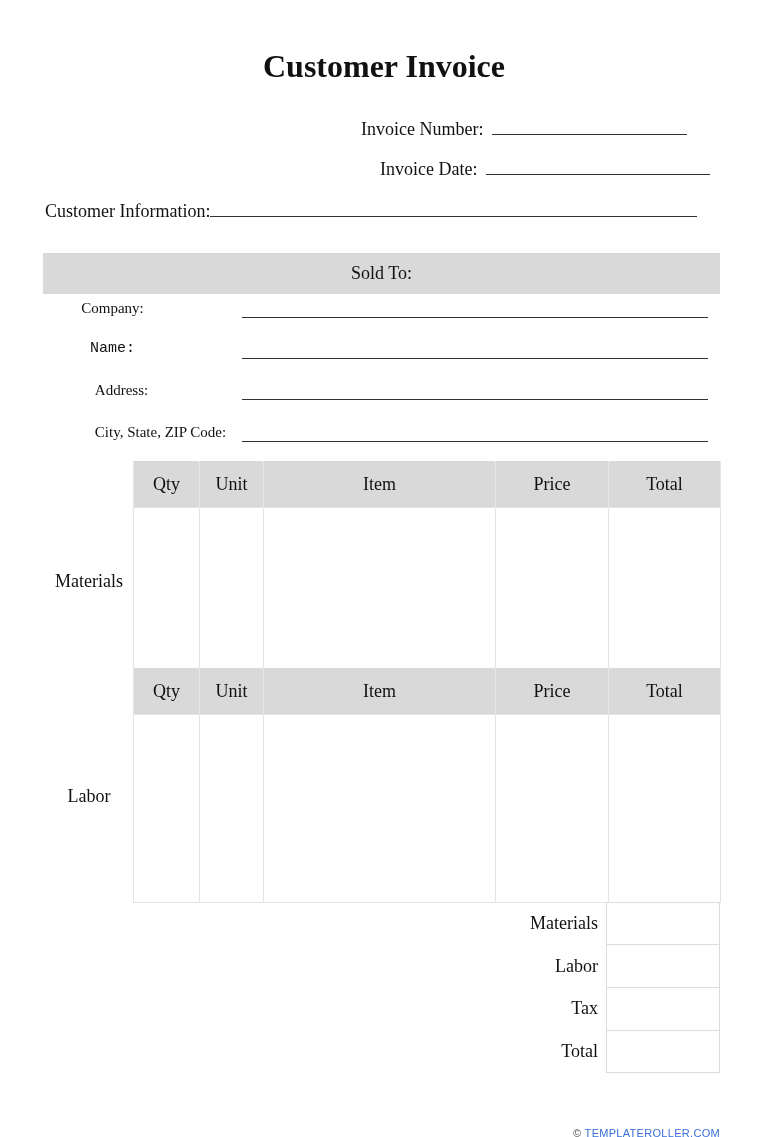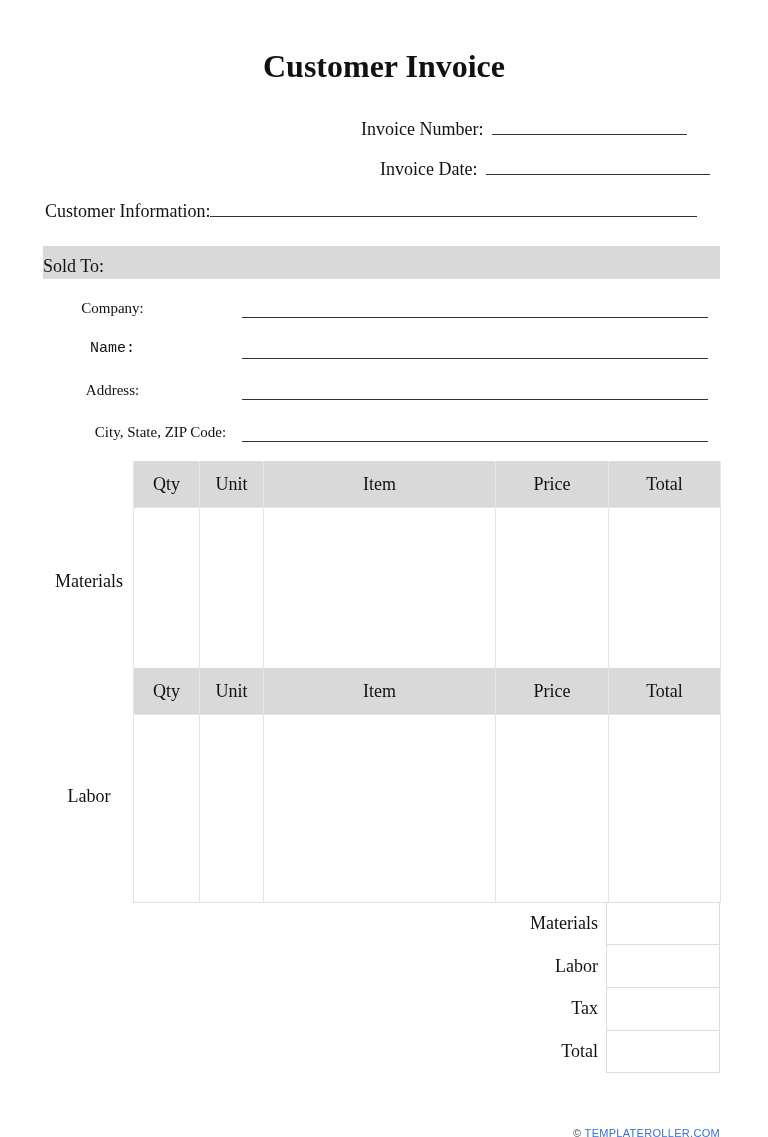--- a/index.html
+++ b/index.html
@@ -11,22 +11,22 @@
     .abs { position: absolute; }
     .title {
       left: 0; width: 768px; top: 46px; text-align: center;
       font-size: 32px; font-weight: bold; line-height: 40px;
     }
     .field-line {
       display: inline-block; border-bottom: 1px solid #333; height: 16px; vertical-align: baseline;
     }
     .hdr-field { font-size: 18px; line-height: 22px; white-space: nowrap; }
     .sold-band {
-      left: 43px; top: 246px; width: 677px; height: 33px; background: #d9d9d9;
-      text-align: left; font-size: 18px; line-height: 41px;
+      left: 43px; top: 253px; width: 677px; height: 41px; background: #d9d9d9;
+      text-align: center; font-size: 18px; line-height: 41px;
     }
     .row-label {
       width: 225px; left: 0; text-align: center; font-size: 15px; line-height: 22px;
     }
     .row-line {
       left: 242px; width: 466px; border-bottom: 1px solid #333; height: 0;
     }
     .tbl {
       left: 133px; width: 587px; border-collapse: collapse; table-layout: fixed;
     }
@@ -72,21 +72,21 @@
 </div>
 
 <div class="abs sold-band">Sold To:</div>
 
 <div class="abs row-label" style="top:297px;">Company:</div>
 <div class="abs row-line" style="top:317px;"></div>
 
 <div class="abs row-label" style="top:338px;font-family:Liberation Mono, monospace;">Name:</div>
 <div class="abs row-line" style="top:358px;"></div>
 
-<div class="abs row-label" style="top:379px;">Address:</div>
+<div class="abs row-label" style="top:379px;margin-left:9px;">Address:</div>
 <div class="abs row-line" style="top:399px;"></div>
 
 <div class="abs row-label" style="top:421px;padding-left:48px;">City, State, ZIP Code:</div>
 <div class="abs row-line" style="top:441px;"></div>
 
 <div class="abs section-label" style="top:570px;">Materials</div>
 <table class="abs tbl" style="top:461px;">
   <colgroup>
     <col style="width:66px">
       <col style="width:64px">

